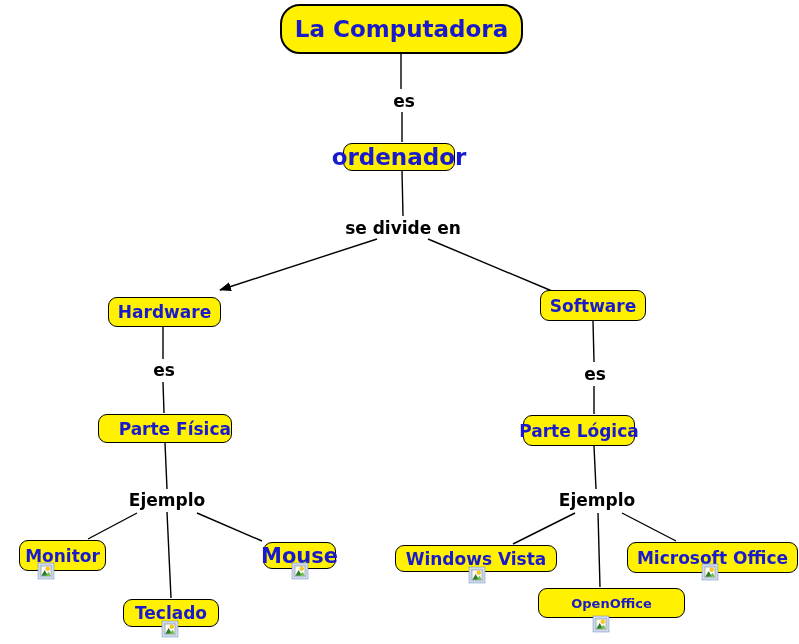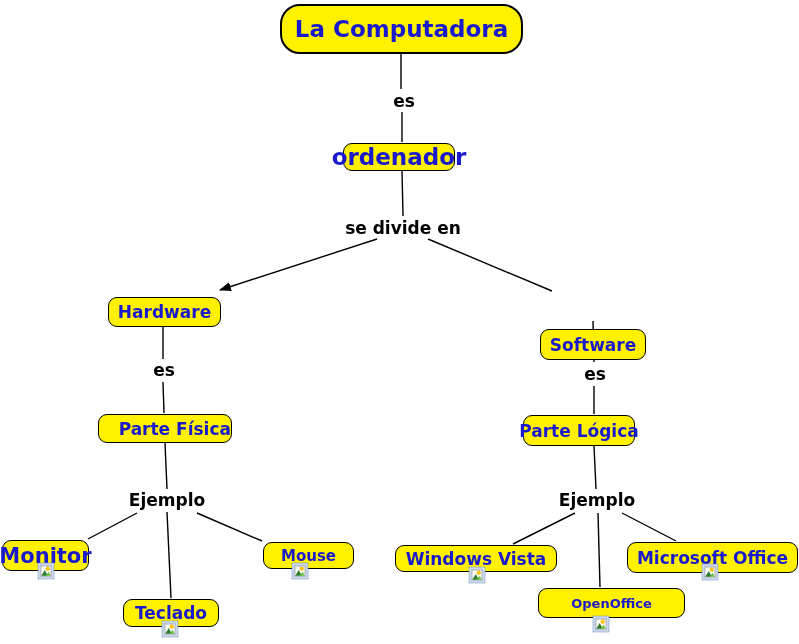--- a/index.html
+++ b/index.html
@@ -91,30 +91,30 @@
   <div id="node-layer">
       <div class="concept-node root" style="left: 280px; top: 4px; width: 243px; height: 50px; font-size: 23px;">
         <span>La Computadora</span>
       </div>
       <div class="concept-node" style="left: 343px; top: 143px; width: 112px; height: 28px; font-size: 23px;">
         <span>ordenador</span>
       </div>
       <div class="concept-node" style="left: 108px; top: 297px; width: 113px; height: 30px; font-size: 17px;">
         <span>Hardware</span>
       </div>
-      <div class="concept-node" style="left: 540px; top: 290px; width: 106px; height: 31px; font-size: 17px; margin-top: 39px;">
+      <div class="concept-node" style="left: 540px; top: 290px; width: 106px; height: 31px; font-size: 17px;">
         <span>Software</span>
       </div>
       <div class="concept-node" style="left: 98px; top: 414px; width: 134px; height: 29px; font-size: 17px; justify-content: flex-end;">
         <span>Parte Física</span>
       </div>
       <div class="concept-node" style="left: 523px; top: 415px; width: 112px; height: 31px; font-size: 17px;">
         <span>Parte Lógica</span>
       </div>
-      <div class="concept-node" style="left: 2px; top: 540px; width: 87px; height: 31px; font-size: 21px;">
+      <div class="concept-node" style="left: 19px; top: 540px; width: 87px; height: 31px; font-size: 17px;">
         <span>Monitor</span>
       </div>
       <div class="picture-icon" style="left: 46px; top: 571px;"><svg viewBox="0 0 17 17" width="17" height="17" xmlns="http://www.w3.org/2000/svg">
           <rect x="0.5" y="0.5" width="16" height="16" fill="#ffffff" stroke="#6E8FBF"></rect>
           <rect x="2.5" y="2.5" width="12" height="12" fill="#ffffff" stroke="#9AB2D6"></rect>
           <rect x="3.5" y="3.5" width="10" height="10" fill="#fdfdf5" stroke="#8a8a8a" stroke-width="0.6"></rect>
           <circle cx="10.2" cy="6.2" r="1.8" fill="#FFD400" stroke="#E8A000" stroke-width="0.6"></circle>
           <polygon points="3.8,13.2 7.2,7.4 10.4,13.2" fill="#2E7D32"></polygon>
           <polygon points="8.0,13.2 11.2,9.2 13.2,13.2" fill="#6ABF45"></polygon>
         </svg></div>
@@ -122,21 +122,21 @@
         <span>Teclado</span>
       </div>
       <div class="picture-icon" style="left: 170px; top: 629px;"><svg viewBox="0 0 17 17" width="17" height="17" xmlns="http://www.w3.org/2000/svg">
           <rect x="0.5" y="0.5" width="16" height="16" fill="#ffffff" stroke="#6E8FBF"></rect>
           <rect x="2.5" y="2.5" width="12" height="12" fill="#ffffff" stroke="#9AB2D6"></rect>
           <rect x="3.5" y="3.5" width="10" height="10" fill="#fdfdf5" stroke="#8a8a8a" stroke-width="0.6"></rect>
           <circle cx="10.2" cy="6.2" r="1.8" fill="#FFD400" stroke="#E8A000" stroke-width="0.6"></circle>
           <polygon points="3.8,13.2 7.2,7.4 10.4,13.2" fill="#2E7D32"></polygon>
           <polygon points="8.0,13.2 11.2,9.2 13.2,13.2" fill="#6ABF45"></polygon>
         </svg></div>
-      <div class="concept-node" style="left: 263px; top: 542px; width: 91px; height: 27px; font-size: 15px;">
+      <div class="concept-node" style="left: 263px; top: 542px; width: 73px; height: 27px; font-size: 21px;">
         <span>Mouse</span>
       </div>
       <div class="picture-icon" style="left: 300px; top: 571px;"><svg viewBox="0 0 17 17" width="17" height="17" xmlns="http://www.w3.org/2000/svg">
           <rect x="0.5" y="0.5" width="16" height="16" fill="#ffffff" stroke="#6E8FBF"></rect>
           <rect x="2.5" y="2.5" width="12" height="12" fill="#ffffff" stroke="#9AB2D6"></rect>
           <rect x="3.5" y="3.5" width="10" height="10" fill="#fdfdf5" stroke="#8a8a8a" stroke-width="0.6"></rect>
           <circle cx="10.2" cy="6.2" r="1.8" fill="#FFD400" stroke="#E8A000" stroke-width="0.6"></circle>
           <polygon points="3.8,13.2 7.2,7.4 10.4,13.2" fill="#2E7D32"></polygon>
           <polygon points="8.0,13.2 11.2,9.2 13.2,13.2" fill="#6ABF45"></polygon>
         </svg></div>

